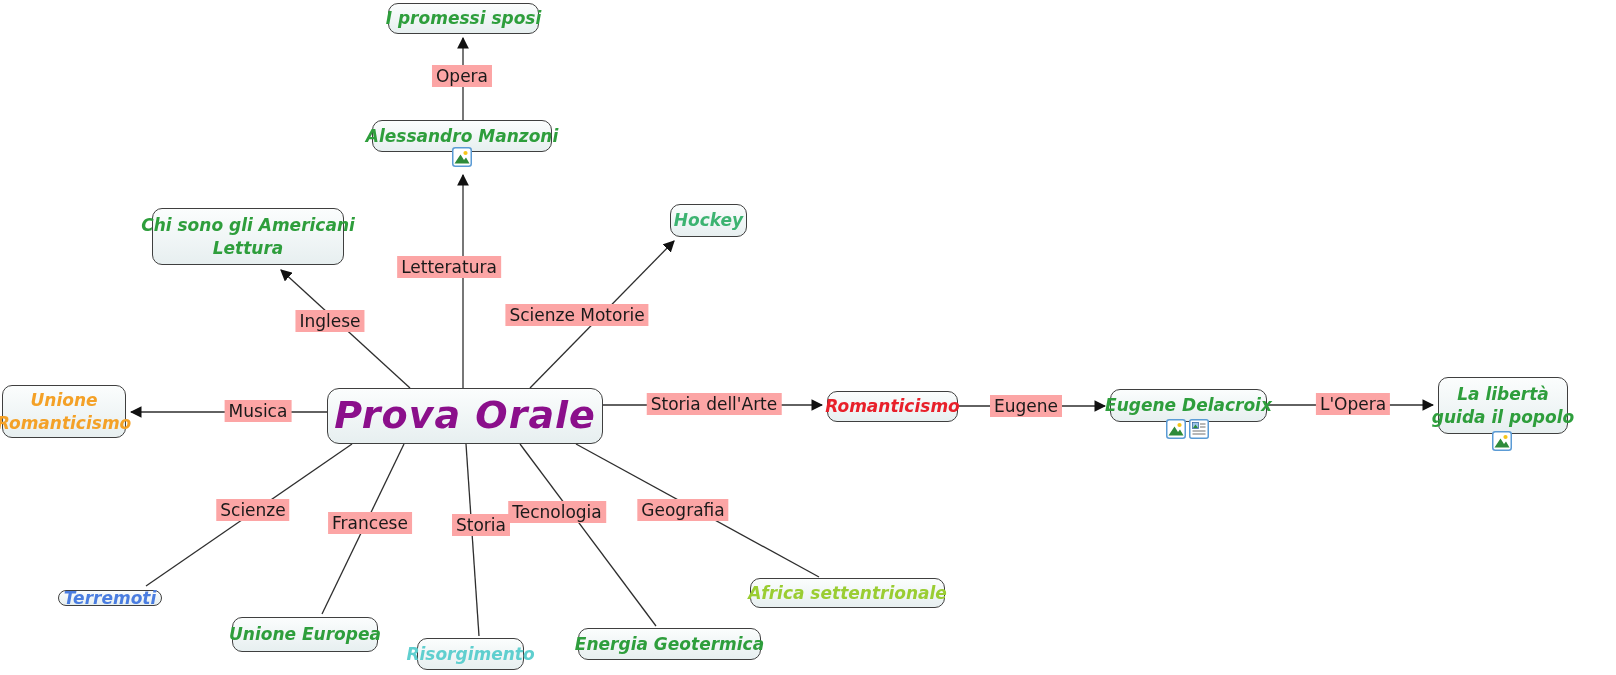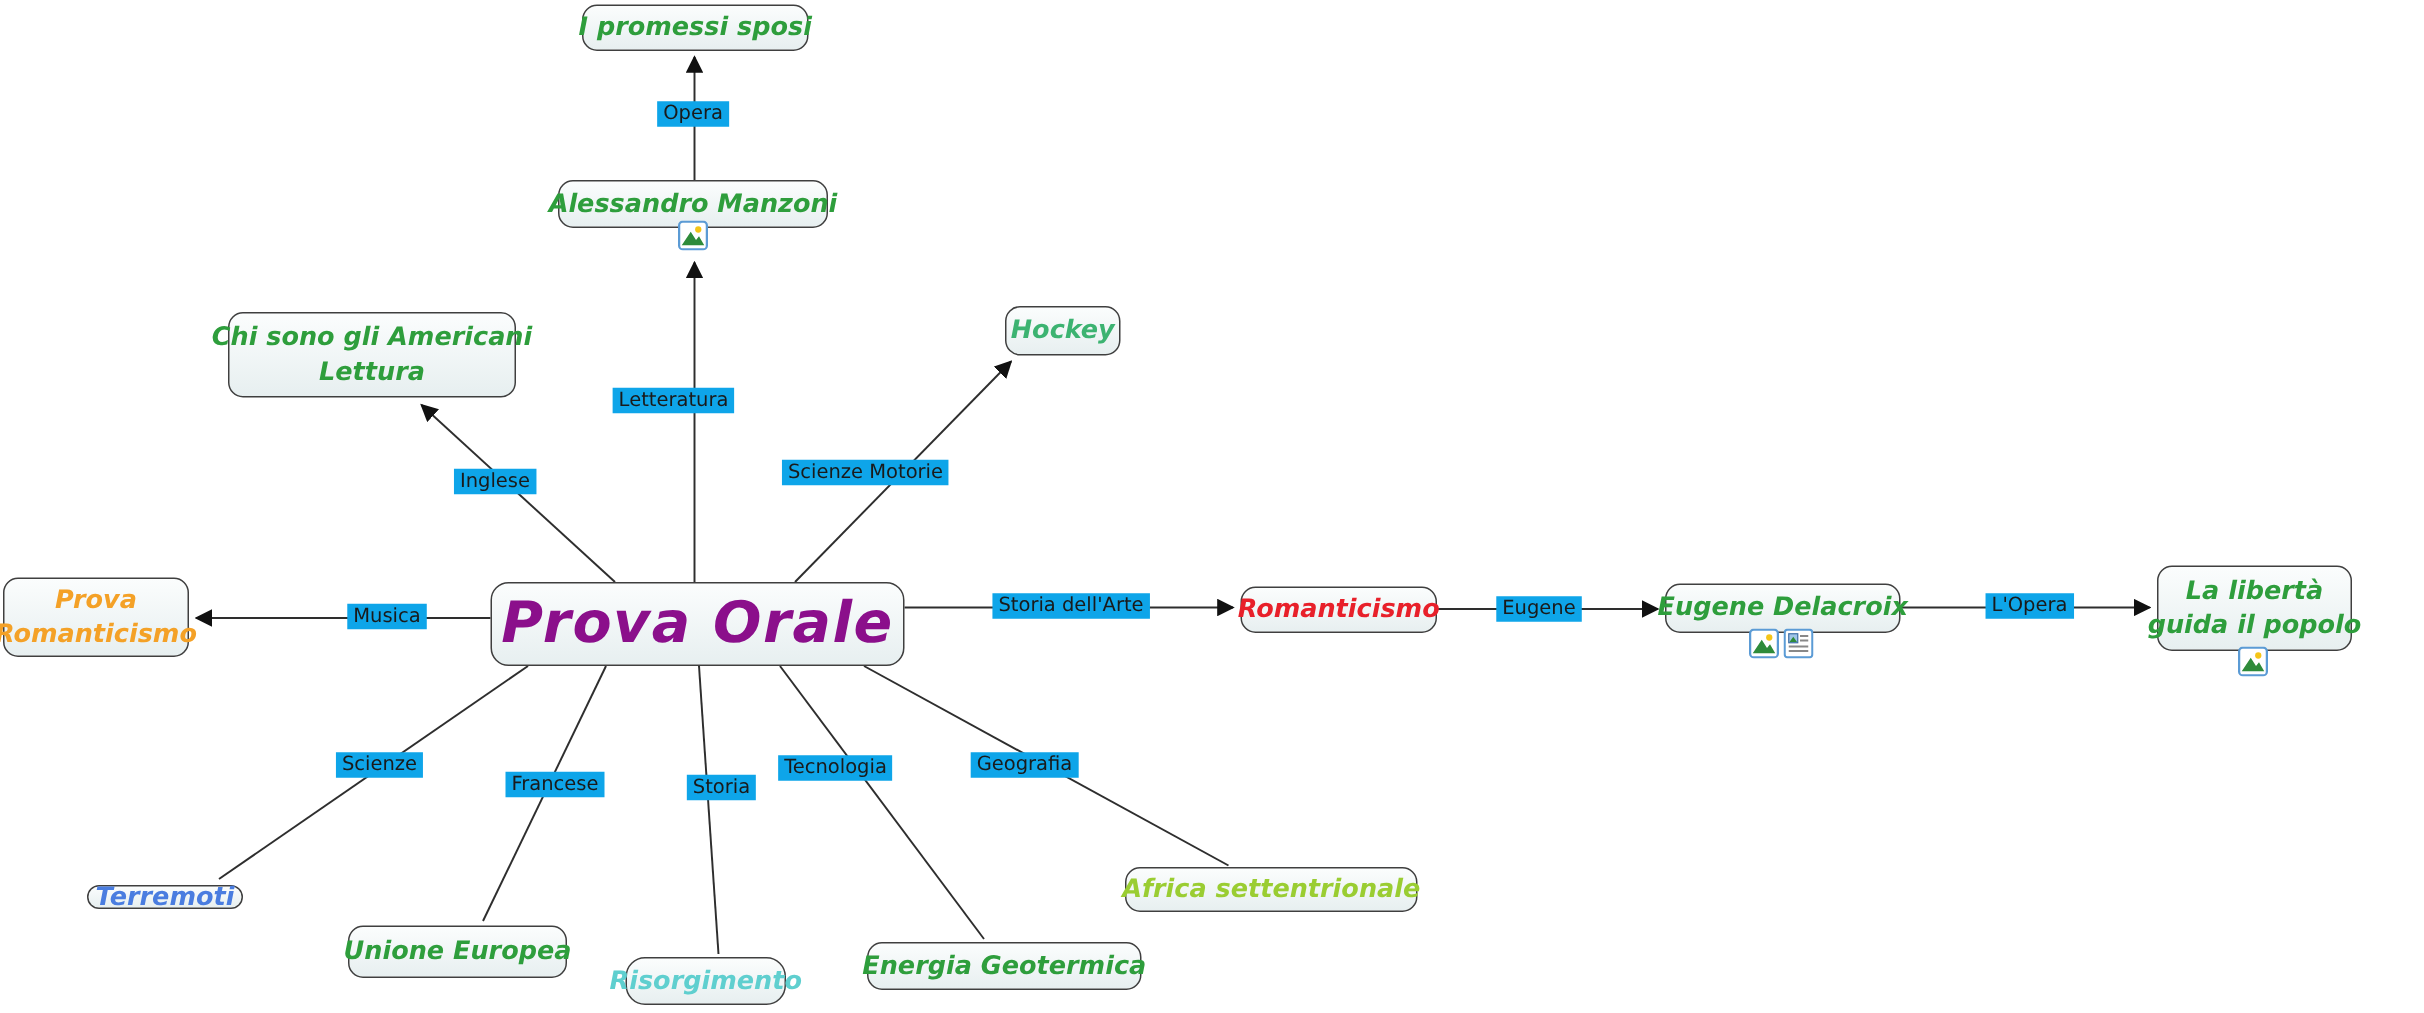--- a/index.html
+++ b/index.html
@@ -20,21 +20,21 @@
   .t-green{color:#2e9e3c;}
   .t-seagreen{color:#3cb371;text-align:center;}
   .t-orange{color:#f4a127;}
   .t-red{color:#e8202a;}
   .t-purple{color:#8b0f8b;}
   .t-blue{color:#4a7de0;}
   .t-turquoise{color:#5fcfcf;}
   .t-yellowgreen{color:#9acd32;}
   .edge-label{
     position:absolute;transform:translate(-50%,-50%);
-    background:#0ea5e9;padding:1px 4px;font-size:13px;color:#1a1a1a;white-space:nowrap;
+    background:#fca5a5;padding:1px 4px;font-size:17px;color:#1a1a1a;white-space:nowrap;
   }
   .res-icon{position:absolute;width:20px;height:20px;}
 </style>
 </head>
 <body>
 
 <div class="canvas">
 
   <svg class="edges" width="1616" height="675" viewBox="0 0 1616 675">
     <defs>
@@ -95,21 +95,21 @@
   <div class="node t-green" style="left:152px;top:208px;width:192px;height:57px;">
     <span>Chi sono gli Americani</span>
     <span>Lettura</span>
   </div>
 
   <div class="node t-seagreen" style="left:670px;top:204px;width:77px;height:33px;">
     <span>Hockey</span>
   </div>
 
   <div class="node t-orange" style="left:2px;top:385px;width:124px;height:53px;">
-    <span>Prova</span>
+    <span>Unione</span>
     <span>Romanticismo</span>
   </div>
 
   <div class="node big t-purple" style="left:327px;top:388px;width:276px;height:56px;">
     <span>Prova Orale</span>
   </div>
 
   <div class="node t-red" style="left:827px;top:391px;width:131px;height:31px;">
     <span>Romanticismo</span>
   </div>
@@ -124,21 +124,21 @@
   </div>
 
   <div class="node t-blue" style="left:58px;top:590px;width:104px;height:16px;">
     <span>Terremoti</span>
   </div>
 
   <div class="node t-green" style="left:232px;top:617px;width:146px;height:35px;">
     <span>Unione Europea</span>
   </div>
 
-  <div class="node t-turquoise" style="left:417px;top:638px;width:107px;height:32px;border-radius:13px;">
+  <div class="node t-turquoise" style="left:417px;top:638px;width:107px;height:32px;">
     <span>Risorgimento</span>
   </div>
 
   <div class="node t-green" style="left:578px;top:628px;width:183px;height:32px;">
     <span>Energia Geotermica</span>
   </div>
 
   <div class="node t-yellowgreen" style="left:750px;top:578px;width:195px;height:30px;">
     <span>Africa settentrionale</span>
   </div>

